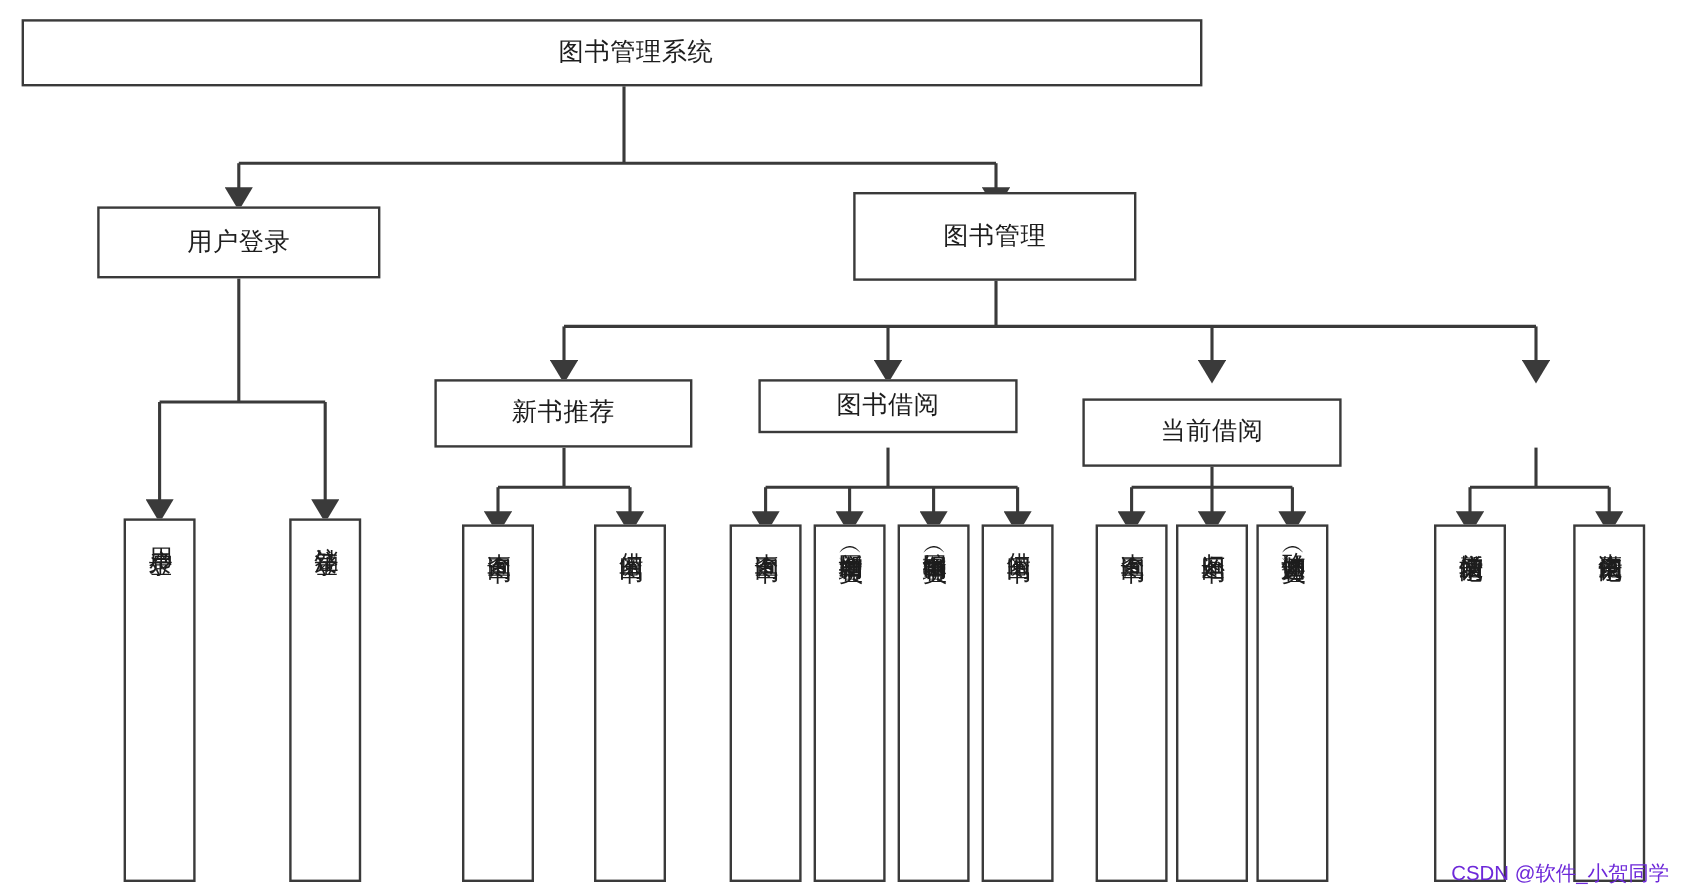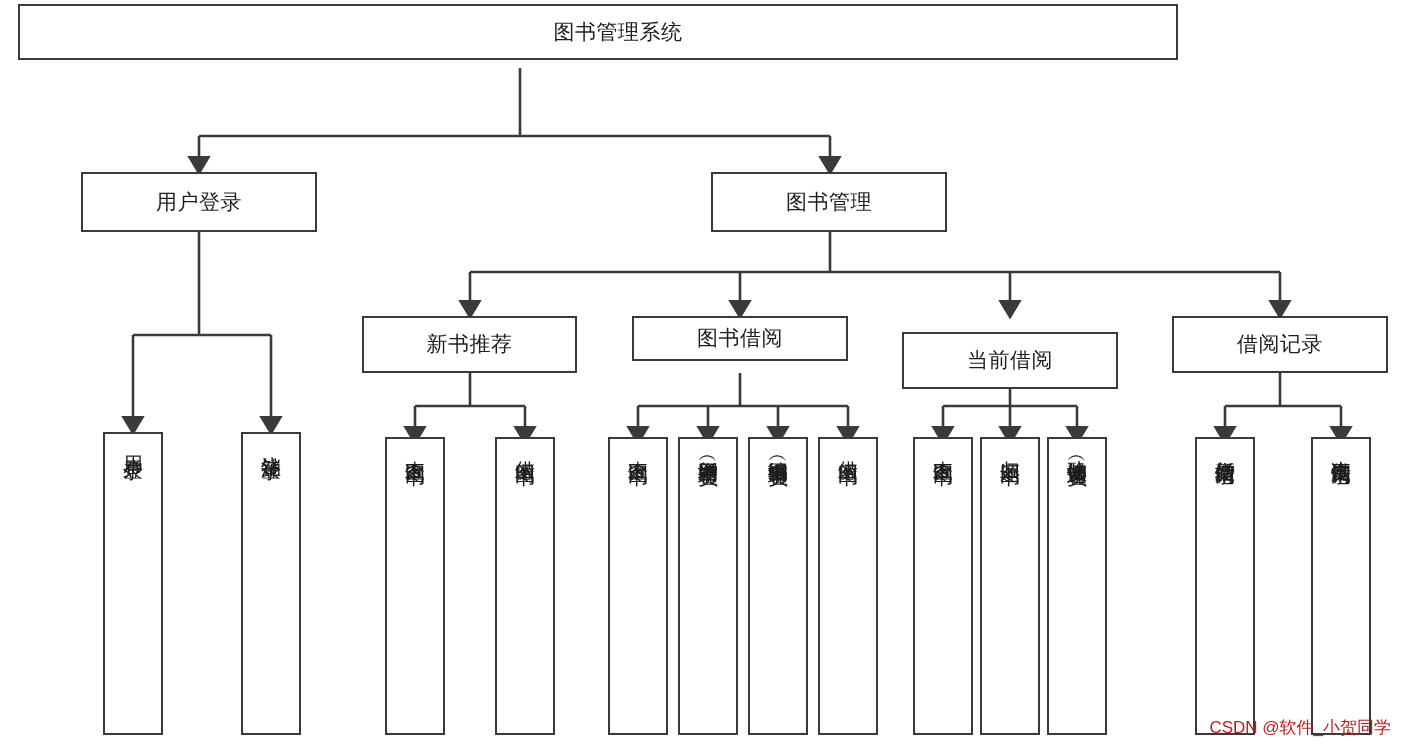--- a/index.html
+++ b/index.html
@@ -58,21 +58,21 @@
   }
   .leaf.tall .node-label {
     font-size: 20px;
     letter-spacing: 1px;
   }
   .watermark {
     position: absolute;
     right: 14px;
     bottom: 8px;
     font-size: 17px;
-    color: #b91c1c;
+    color: #6d28d9;
     white-space: nowrap;
     user-select: none;
   }
 </style>
 </head>
 <body>
 
 <div id="canvas">
 
   <svg id="edges" viewBox="0 0 1405 747" width="1405" height="747" xmlns="http://www.w3.org/2000/svg">
@@ -118,47 +118,44 @@
       <path d="M1010,406 L1010,430" marker-end="url(#arrow)"></path>
       <path d="M1077,406 L1077,430" marker-end="url(#arrow)"></path>
 
       <path d="M1280,373 L1280,406"></path>
       <path d="M1225,406 L1341,406"></path>
       <path d="M1225,406 L1225,430" marker-end="url(#arrow)"></path>
       <path d="M1341,406 L1341,430" marker-end="url(#arrow)"></path>
     </g>
   </svg>
 
-  <div class="node" style="left:18px; top:4px; width:1160px; height:56px;padding-left:40px;">
+  <div class="node" style="left:18px; top:16px; width:984px; height:56px;padding-left:40px;">
     <span class="node-label">图书管理系统</span>
   </div>
 
   <div class="node" style="left:81px; top:172px; width:236px; height:60px;">
     <span class="node-label">用户登录</span>
   </div>
 
-  <div class="node" style="left:711px; top:172px; width:236px; height:60px;text-align:center;">
+  <div class="node" style="left:711px; top:160px; width:236px; height:74px;text-align:center;">
     <span class="node-label">图书管理</span>
   </div>
 
   <div class="node" style="left:362px; top:316px; width:215px; height:57px;">
     <span class="node-label">新书推荐</span>
   </div>
 
   <div class="node" style="left:632px; top:316px; width:216px; height:45px;">
     <span class="node-label">图书借阅</span>
   </div>
 
   <div class="node" style="left:902px; top:332px; width:216px; height:57px;">
     <span class="node-label">当前借阅</span>
   </div>
 
-  <div class="node" style="left:1172px; top:316px; width:216px; height:57px;">
-    <span class="node-label">借阅记录</span>
-  </div>
 
   <div class="node leaf" style="left:103px; top:432px; width:60px; height:303px;">
     <span class="node-label">用户登录</span>
   </div>
 
   <div class="node leaf" style="left:241px; top:432px; width:60px; height:303px;">
     <span class="node-label">注销登录</span>
   </div>
 
   <div class="node leaf" style="left:385px; top:437px; width:60px; height:298px;">

